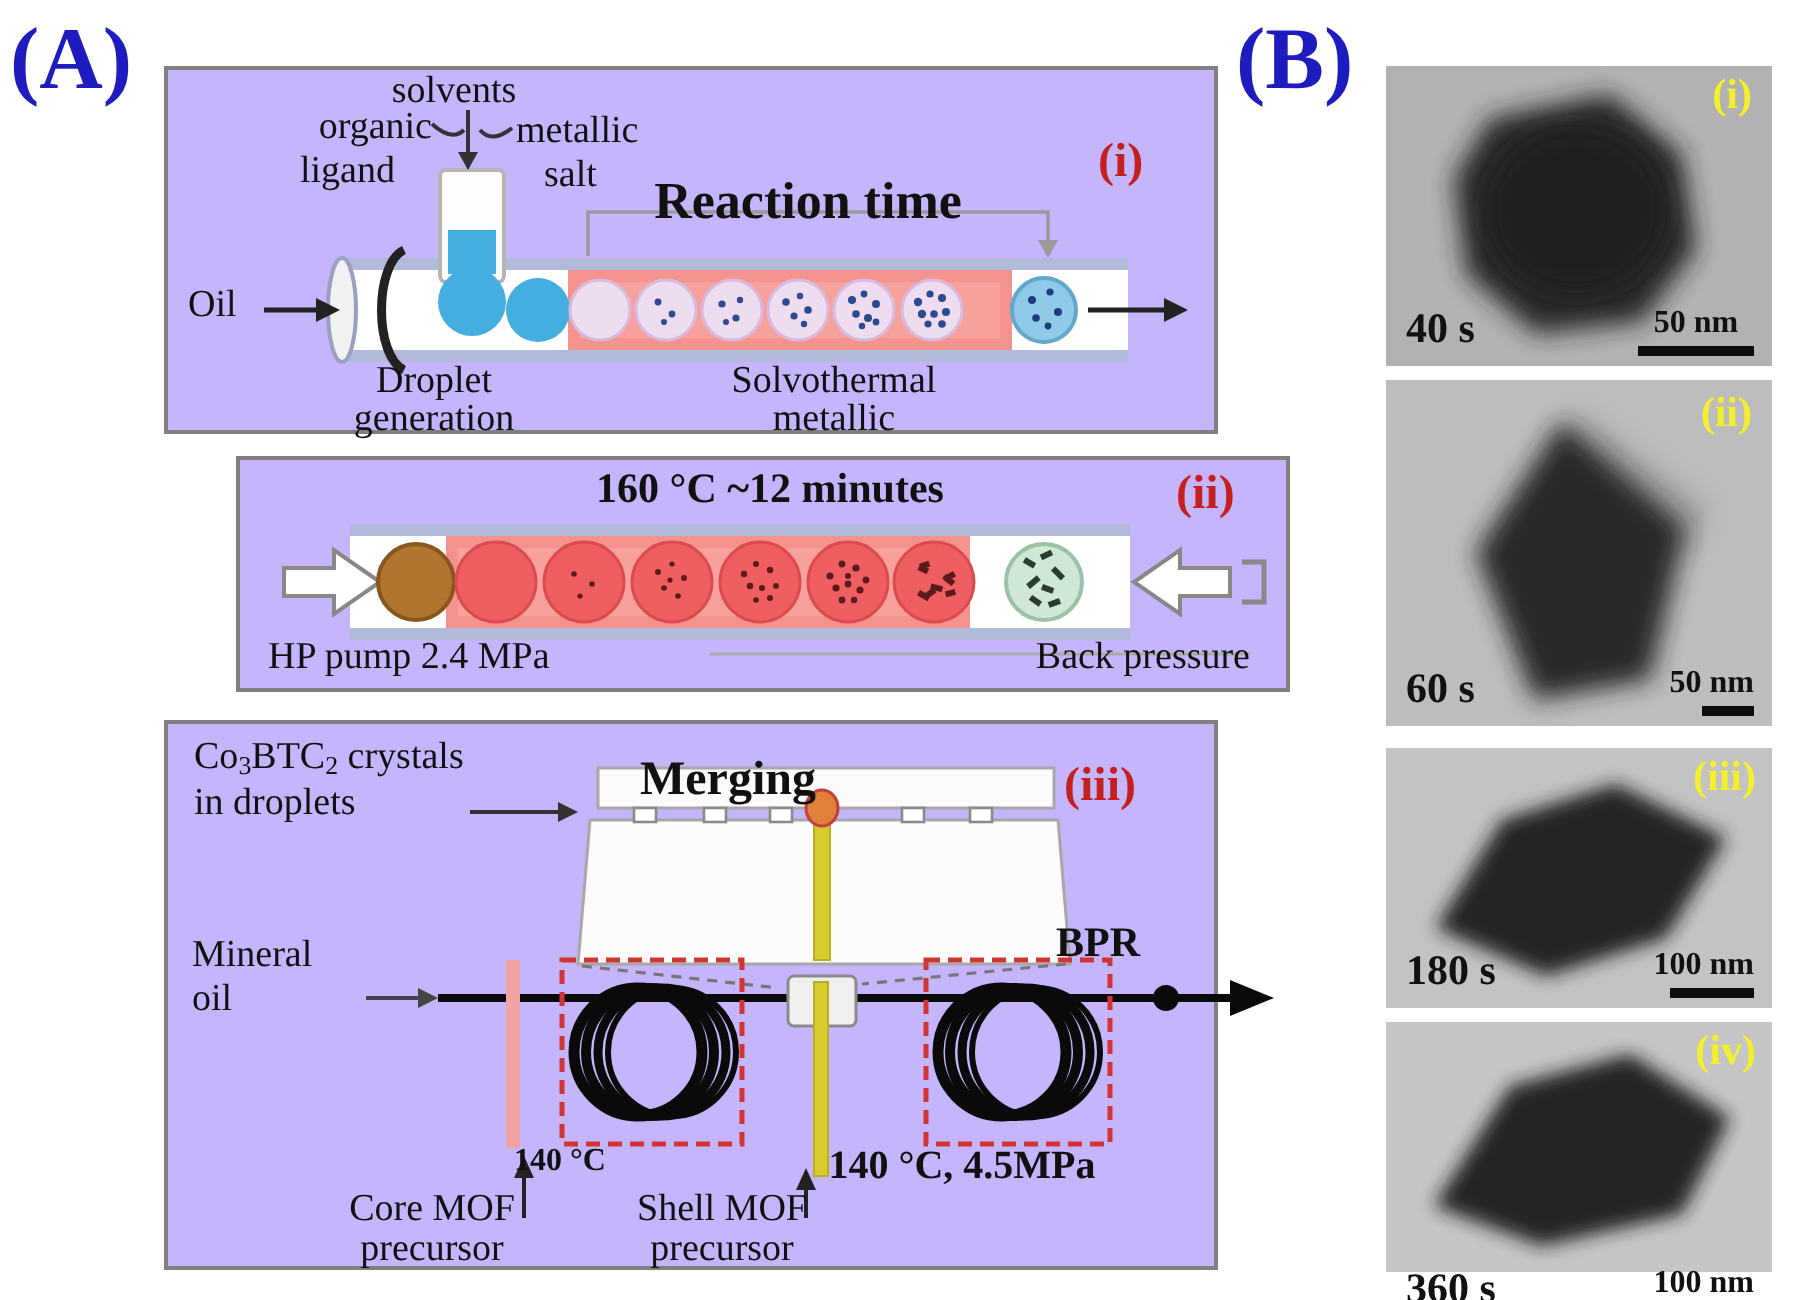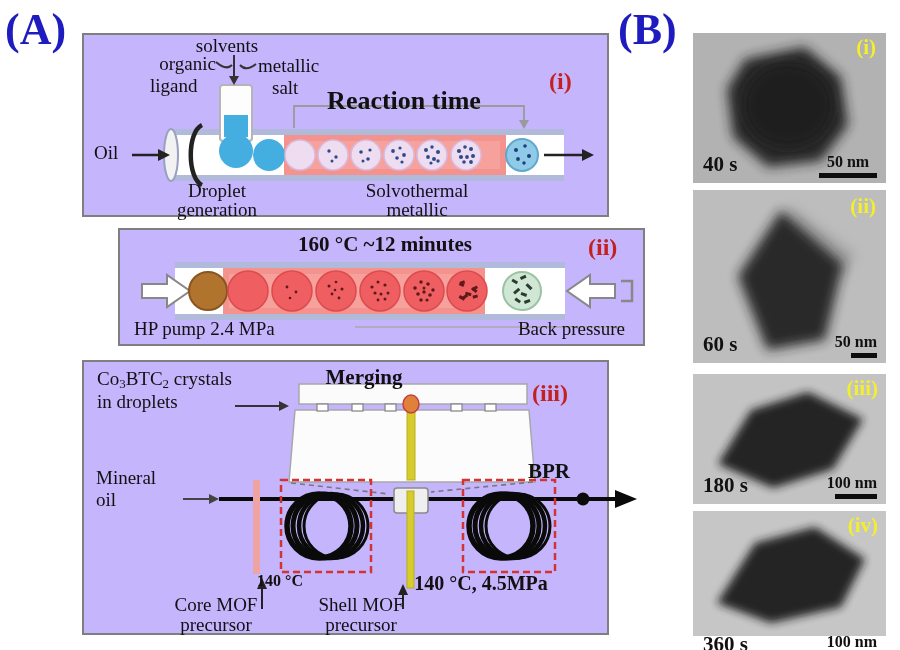--- a/index.html
+++ b/index.html
@@ -309,21 +309,21 @@
 
       <g stroke="#222" stroke-width="2">
         <line x1="131" y1="247" x2="131" y2="226"></line>
           <polygon points="126,227 136,227 131,216" fill="#222" stroke="none"></polygon>
         <line x1="272" y1="247" x2="272" y2="232"></line>
           <polygon points="267,233 277,233 272,222" fill="#222" stroke="none"></polygon>
       </g>
     </svg>
     <div class="t" style="left:13px;top:7px;"><span>Co</span><sub class="s">3</sub><span>BTC</span><sub class="s">2</sub><span> crystals</span></div>
     <div class="t" style="left:13px;top:30px;">in droplets</div>
-    <div class="t tc b" style="left:200px;top:4px;width:160px;font-size:21px;">Merging</div>
+    <div class="t tc b" style="left:200px;top:16px;width:160px;font-size:24px;">Merging</div>
     <div class="tag-red" style="left:448px;top:18px;">(iii)</div>
     <div class="t" style="left:12px;top:106px;">Mineral</div>
     <div class="t" style="left:12px;top:128px;">oil</div>
     <div class="t tc b" style="left:425px;top:98px;width:80px;font-size:21px;">BPR</div>
     <div class="t tc b" style="left:126px;top:211px;width:140px;font-size:16px;">140 °C</div>
     <div class="t tc b" style="left:302px;top:211px;width:190px;font-size:20px;">140 °C, 4.5MPa</div>
     <div class="t tc" style="left:72px;top:233px;width:120px;">Core MOF</div>
     <div class="t tc" style="left:72px;top:253px;width:120px;">precursor</div>
     <div class="t tc" style="left:212px;top:233px;width:130px;">Shell MOF</div>
     <div class="t tc" style="left:212px;top:253px;width:130px;">precursor</div>

